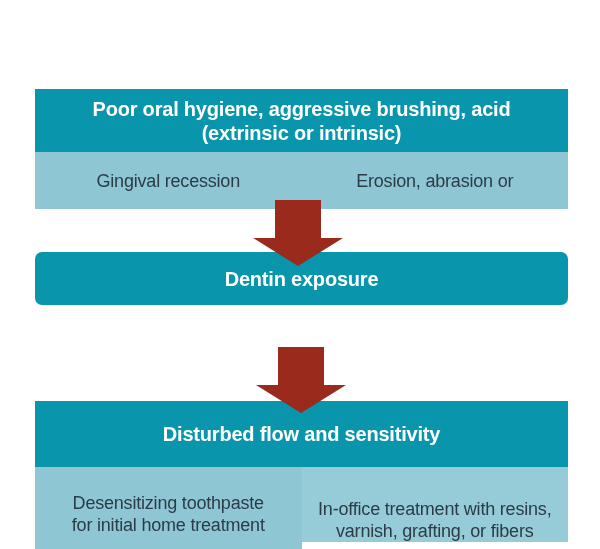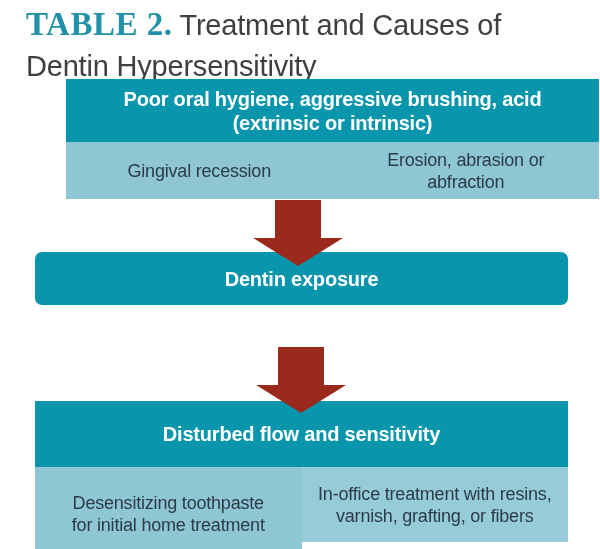--- a/index.html
+++ b/index.html
@@ -32,21 +32,21 @@
     color:var(--title-teal);
     letter-spacing:0.5px;
     margin-right:7px;
   }
   .title-text{
     font-size:29px;
     color:var(--title-text);
   }
   
   .block{position:absolute;left:35px;width:533px;}
-  .b1{top:79px;margin-left:31px;} .b2{top:252px;} .b3{top:401px;}
+  .b1{top:89px;} .b2{top:252px;} .b3{top:401px;}
   .hd{
     background:var(--header-teal);
     color:var(--header-text);
     font-weight:bold;font-size:20px;line-height:24px;
     letter-spacing:-0.2px;
     text-align:center;
     display:flex;flex-direction:column;justify-content:center;
   }
   .hd1{height:63px;} .hd2{height:53px;border-radius:7px;} .hd3{height:66px;}
   .row{display:flex;align-items:flex-start;}
@@ -55,50 +55,45 @@
     background:var(--cell-teal);
     display:flex;flex-direction:column;justify-content:center;align-items:center;
     text-align:center;
     font-size:18px;line-height:22px;font-weight:500;
     letter-spacing:-0.2px;
     color:var(--cell-text);
   }
   .row1 .cell{height:57px;}
   .row2 .cell{height:60px;}
   .row3 .cell-l{height:93px;}
-  .row3 .cell-r{height:75px;background:var(--cell-teal-light);}
+  .row3 .cell-r{height:75px;background:var(--cell-teal-light);justify-content:flex-end;}
   
   .arrow{position:absolute;width:90px;height:66px;z-index:5;}
   .arrow polygon{fill:var(--arrow-red);}
   .arrow1{left:253px;top:200px;}
   .arrow2{left:256px;top:347px;}
 </style>
 </head>
 <body>
 
 <div class="page">
 
-  <div class="title">
-    <span class="title-tag">TABLE 2.</span><span class="title-text">Treatment and Causes of</span><br>
-    <span class="title-text">Dentin Hypersensitivity</span>
-  </div>
 
   <section class="block b1">
     <header class="hd hd1">
       <div class="hd-line">Poor oral hygiene, aggressive brushing, acid</div>
       <div class="hd-line">(extrinsic or intrinsic)</div>
     </header>
     <div class="row row1">
       <div class="cell cell-l">
         <div>Gingival recession</div>
         <div></div>
       </div>
       <div class="cell cell-r">
         <div>Erosion, abrasion or</div>
-        <div>abfraction</div>
       </div>
     </div>
   </section>
 
   <svg class="arrow arrow1" viewBox="0 0 90 66" aria-hidden="true">
     <polygon points="22,0 68,0 68,38 90,38 45,66 0,38 22,38"></polygon>
   </svg>
 
   <section class="block b2">
     <header class="hd hd2">

